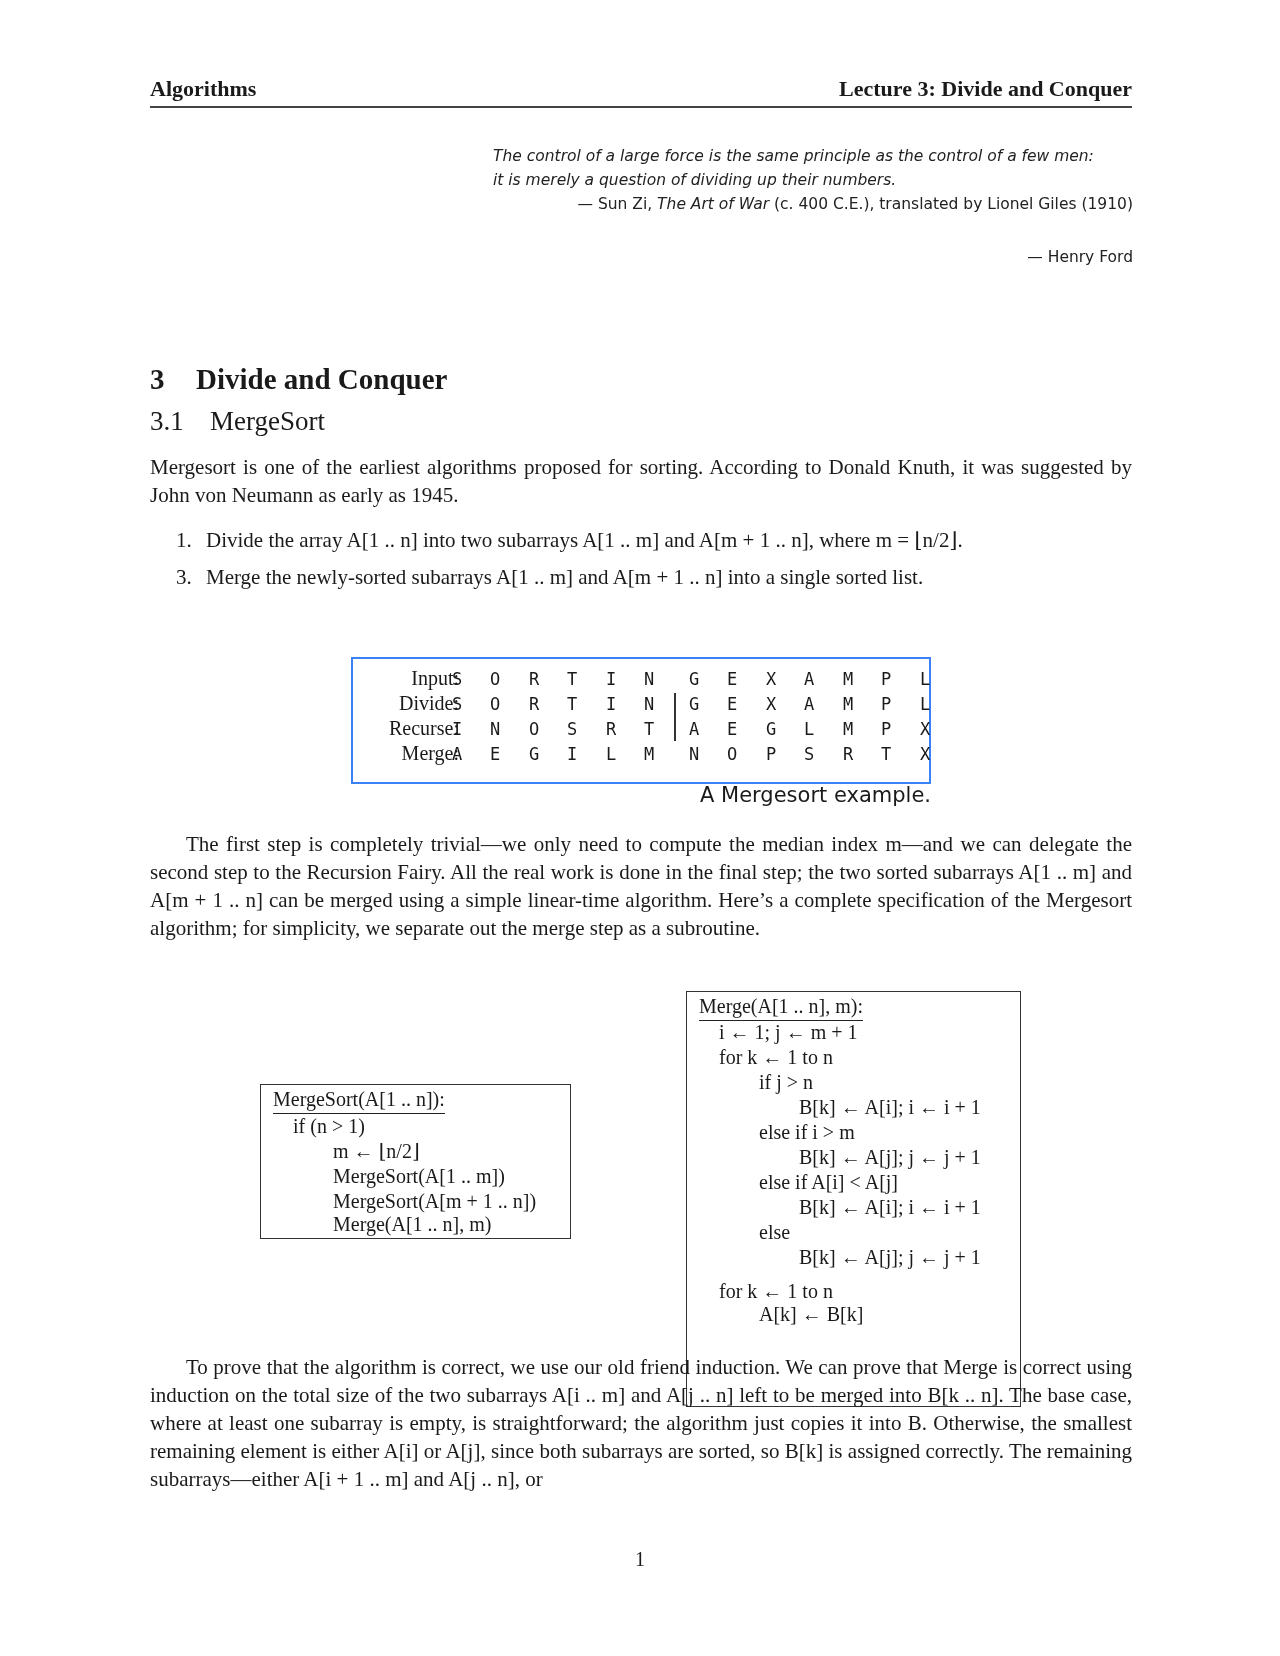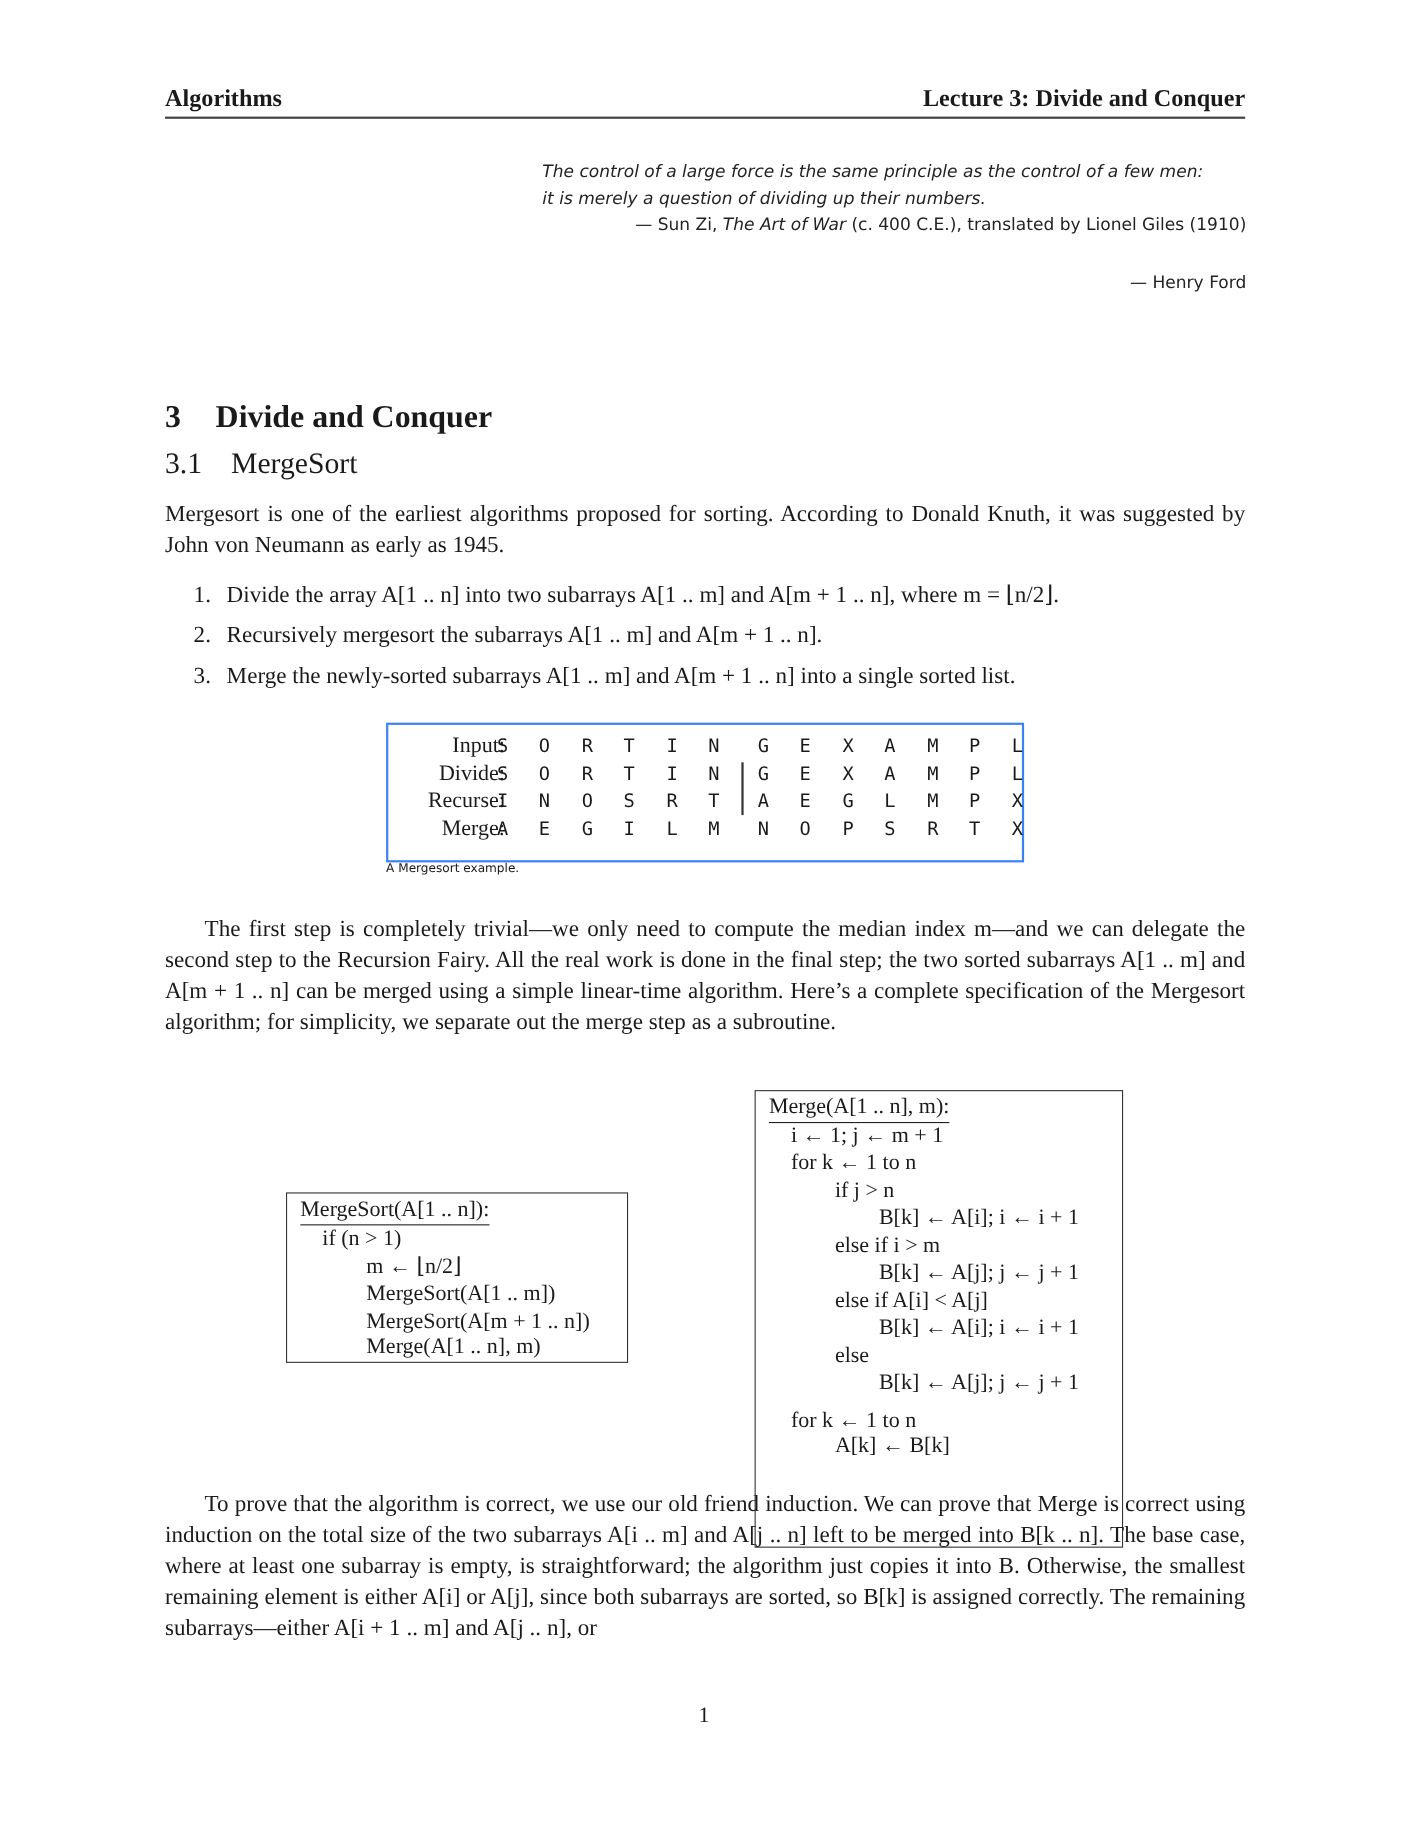--- a/index.html
+++ b/index.html
@@ -30,21 +30,21 @@
   .list { left: 176px; width: 960px; font-size: 21px; }
   .list li { list-style: none; height: 37px; }
   .list .n { display: inline-block; width: 30px; }
 
   
   .example { left: 351px; top: 657px; width: 580px; height: 127px; border: 2px solid #3b82f6; box-sizing: border-box; }
   .example .row { position: absolute; left: 0; height: 25px; width: 100%; }
   .example .lbl { position: absolute; right: 470px; font-size: 20px; text-align: right; }
   .example .cell { position: absolute; width: 20px; text-align: center; font-size: 17px; }
   .example .divider { position: absolute; left: 321px; top: 34px; width: 2px; height: 48px; background: #333; }
-  .caption { left: 351px; top: 783px; width: 580px; text-align: left; font-size: 11px; }
+  .caption { left: 351px; top: 783px; width: 580px; text-align: right; font-size: 21px; }
 
   
   .code { border: 1.5px solid #333; box-sizing: border-box; font-size: 20px; line-height: 25px; }
   .code .title { display: inline-block; border-bottom: 1.5px solid #222; padding-bottom: 1px; }
   .code .line { position: absolute; white-space: nowrap; }
 
   .pagenum { left: 0; width: 1280px; top: 1548px; text-align: center; font-size: 20px; }
 </style>
 </head>
 <body>
@@ -69,21 +69,20 @@
 </div>
 
 <div class="abs h2">
   <span class="num">3.1</span><span>MergeSort</span>
 </div>
 
 <div class="abs para" style="top:453px;">Mergesort is one of the earliest algorithms proposed for sorting. According to Donald Knuth, it was suggested by John von Neumann as early as 1945.</div>
 
 <ol class="abs list" style="top:528px; margin:0; padding:0;">
   <li><span class="n">1.</span><span>Divide the array A[1 .. n] into two subarrays A[1 .. m] and A[m + 1 .. n], where m = ⌊n/2⌋.</span></li>
-  <li><span class="n">2.</span><span>Recursively mergesort the subarrays A[1 .. m] and A[m + 1 .. n].</span></li>
   <li><span class="n">3.</span><span>Merge the newly-sorted subarrays A[1 .. m] and A[m + 1 .. n] into a single sorted list.</span></li>
 </ol>
 
 <div class="abs example">
   <div class="row" style="top:8px;">
     <span class="lbl">Input:</span>
   <span class="cell mono" style="left: 94px; top: 2px;">S</span>
       <span class="cell mono" style="left: 132px; top: 2px;">O</span>
       <span class="cell mono" style="left: 171px; top: 2px;">R</span>
       <span class="cell mono" style="left: 209px; top: 2px;">T</span>

